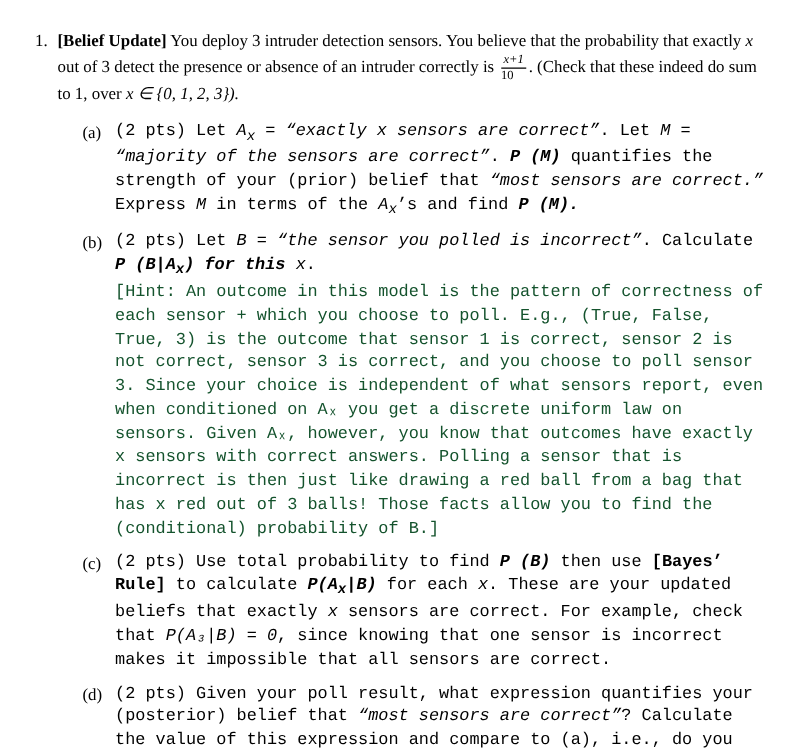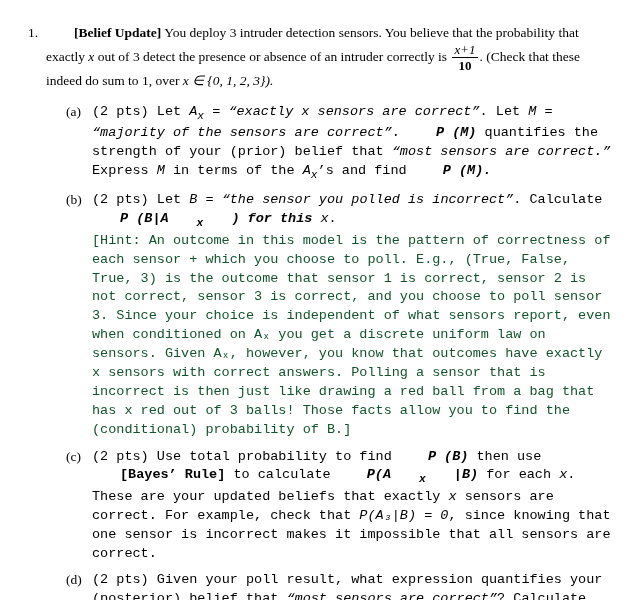--- a/index.html
+++ b/index.html
@@ -18,32 +18,32 @@
   }
   .num {
     flex: 0 0 18px;
   }
   .content {
     flex: 1;
   }
   .title-line {
     margin-bottom: 2px;
   }
-  .bold { font-weight: bold; margin-left: 28px; }
+  .bold { font-weight: bold; }
   .ital { font-style: italic; }
   .frac {
     display: inline-block;
     vertical-align: middle;
-    text-align: center;
-    font-size: 13px;
+    text-align: left;
+    font-size: 10px;
     line-height: 1;
     margin: 0 2px;
   }
   .frac .top { display:block; border-bottom:1px solid #000; padding:0 2px 1px; }
-  .frac .bot { display:block; padding-top:1px;font-weight:bold; }
+  .frac .bot { display:block; padding-top:1px; }
   .sub-list {
     margin: 12px 0 0 20px;
   }
   .sub-item {
     display: flex;
     margin-bottom: 8px;
   }
   .sub-label {
     flex: 0 0 26px;
   }

